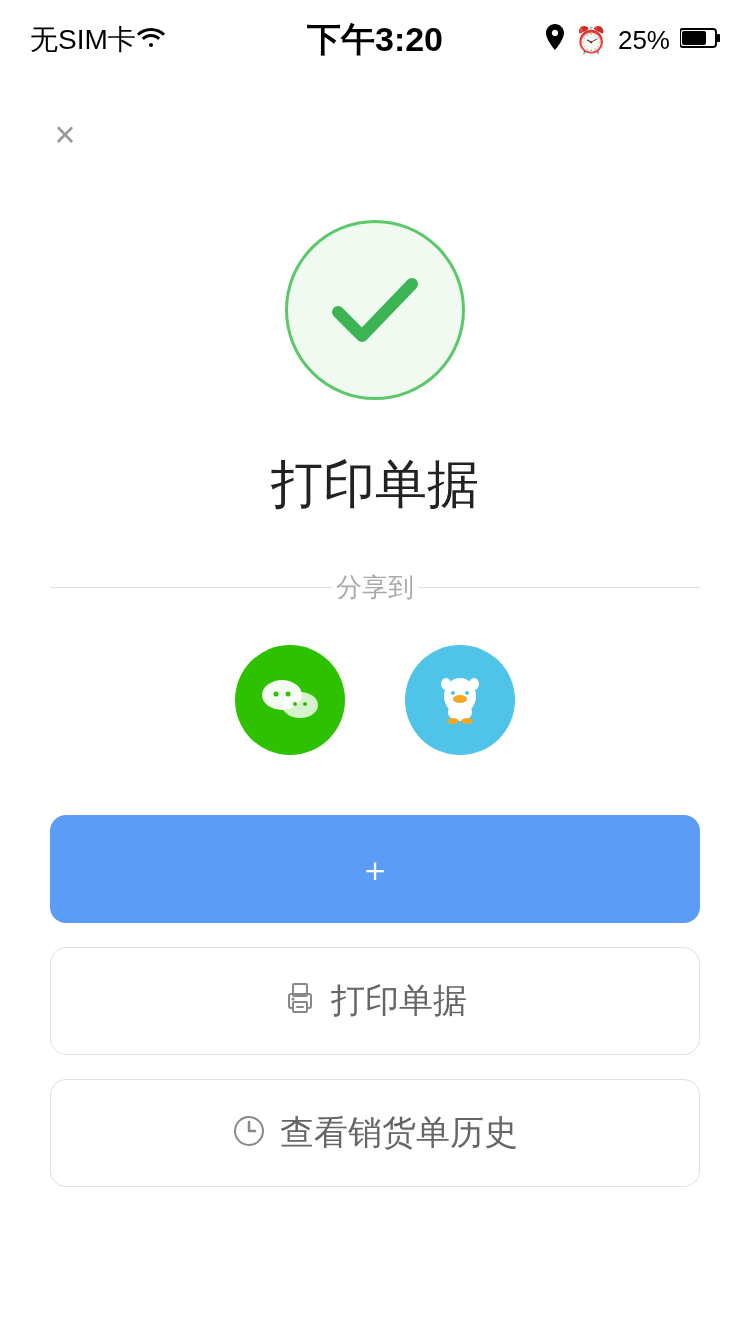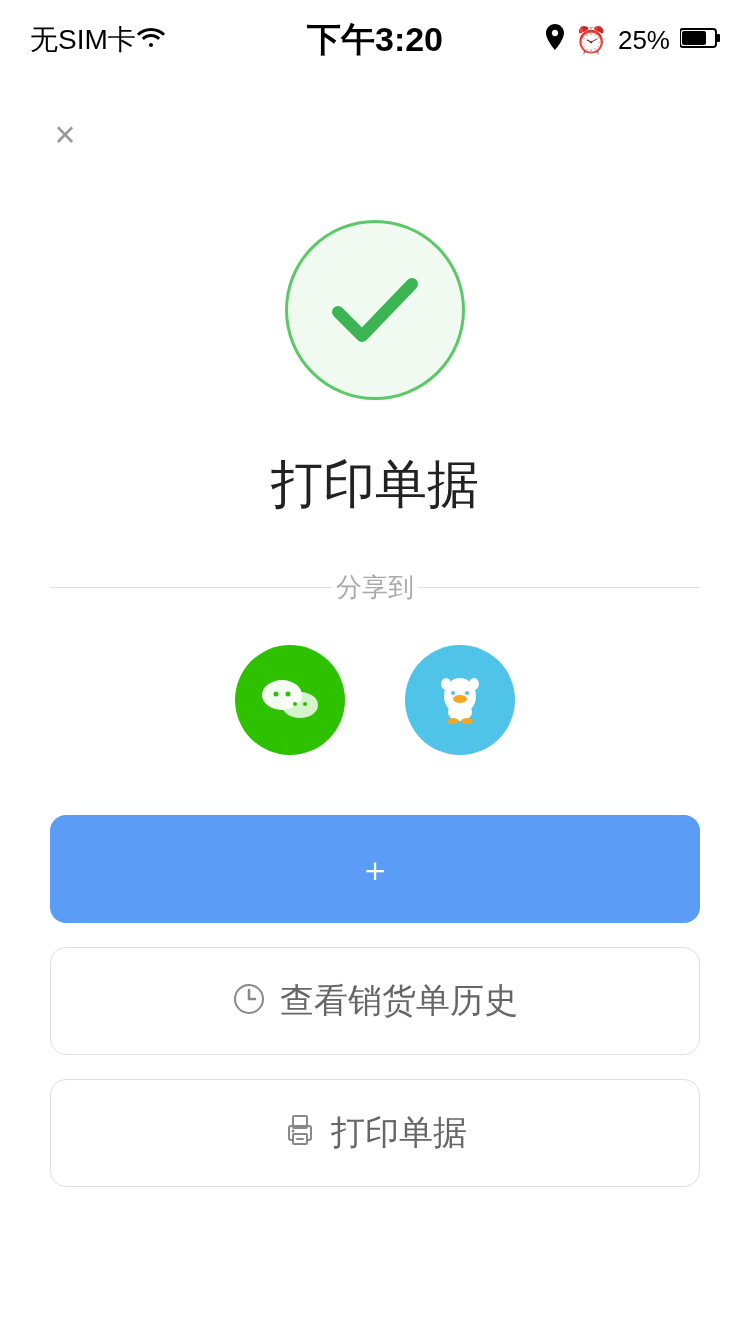--- a/index.html
+++ b/index.html
@@ -295,35 +295,35 @@
 
   <div class="action-buttons">
 
     <button class="btn-primary">
       <span class="btn-icon">＋</span>
     </button>
 
     <button class="btn-secondary">
       <span class="btn-icon">
         <svg width="34" height="34" viewBox="0 0 34 34" fill="none">
-          <circle cx="17" cy="17" r="14" stroke="#888" stroke-width="2" fill="none"></circle>
-          <polyline points="17,8 17,17 23,17" stroke="#888" stroke-width="2.5" stroke-linecap="round" stroke-linejoin="round"></polyline>
-        </svg>
-      </span>
-      <span>查看销货单历史</span>
-    </button>
-
-    <button class="btn-secondary">
-      <span class="btn-icon">
-        <svg width="34" height="34" viewBox="0 0 34 34" fill="none">
           <rect x="6" y="12" width="22" height="14" rx="2" stroke="#888" stroke-width="2" fill="none"></rect>
           <rect x="10" y="2" width="14" height="12" rx="1" stroke="#888" stroke-width="2" fill="none"></rect>
           <rect x="10" y="20" width="14" height="10" rx="1" stroke="#888" stroke-width="2" fill="white"></rect>
           <rect x="13" y="24" width="8" height="2" rx="1" fill="#888"></rect>
           <circle cx="10" cy="17" r="1.5" fill="#888"></circle>
         </svg>
       </span>
       <span>打印单据</span>
     </button>
 
+    <button class="btn-secondary">
+      <span class="btn-icon">
+        <svg width="34" height="34" viewBox="0 0 34 34" fill="none">
+          <circle cx="17" cy="17" r="14" stroke="#888" stroke-width="2" fill="none"></circle>
+          <polyline points="17,8 17,17 23,17" stroke="#888" stroke-width="2.5" stroke-linecap="round" stroke-linejoin="round"></polyline>
+        </svg>
+      </span>
+      <span>查看销货单历史</span>
+    </button>
+
   </div>
 
 </div>
 
 </body></html>

